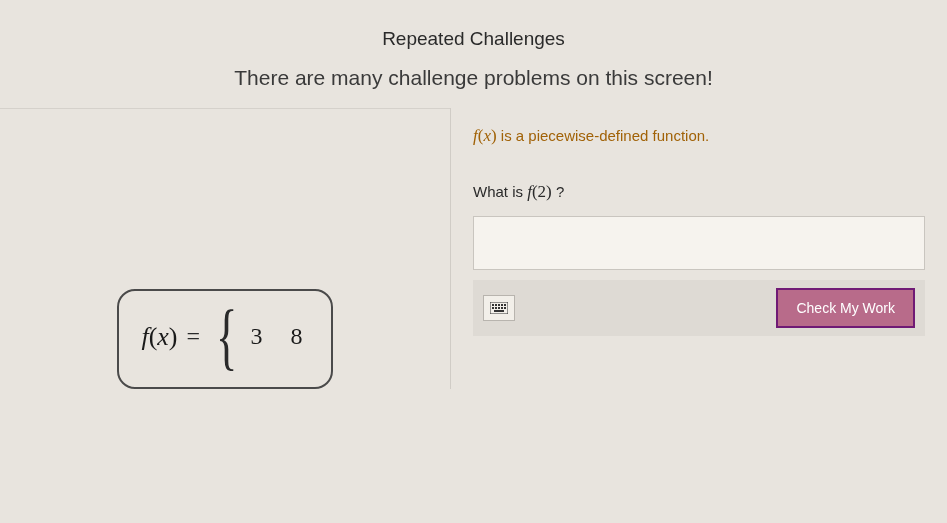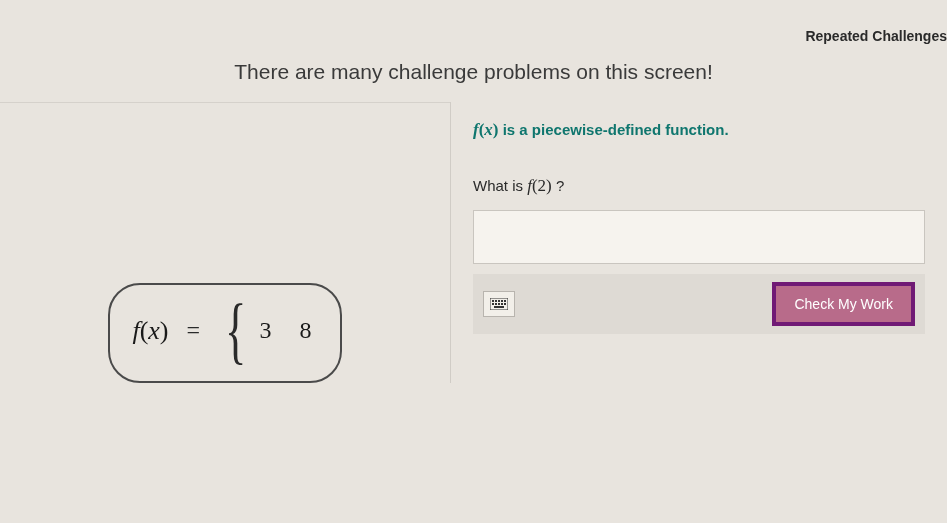--- a/index.html
+++ b/index.html
@@ -10,25 +10,24 @@
       height: 523px;
       overflow: hidden;
       color: #2a2a2a;
     }
     .header {
       text-align: center;
       padding-top: 28px;
       padding-bottom: 18px;
     }
     .title {
-      font-size: 14px;
-      font-weight: 700;
+      font-size: 19px;
+      font-weight: 400;
       color: #2a2a2a;
       margin-bottom: 16px;
-      text-align: right;
     }
     .subtitle {
       font-size: 21px;
       color: #3a3a3a;
       font-weight: 400;
     }
     .content {
       display: flex;
       width: 100%;
     }
@@ -39,25 +38,25 @@
       display: flex;
       justify-content: center;
     }
     .right-panel {
       flex: 1;
       border-left: 1px solid #d0ccc6;
       padding: 18px 22px 0 22px;
     }
     .function-box {
       border: 2px solid #4a4a4a;
-      border-radius: 32px;
+      border-radius: 18px;
       padding: 20px 28px 24px 22px;
       display: flex;
       align-items: center;
-      gap: 12px;
+      gap: 3px;
     }
     .fx-label {
       font-family: 'Times New Roman', serif;
       font-style: italic;
       font-size: 26px;
       color: #1a1a1a;
     }
     .fx-paren {
       font-style: normal;
     }
@@ -91,23 +90,22 @@
     }
     .cases .val {
       text-align: center;
     }
     .cases .cond {
       font-style: italic;
     }
     .cases .cond .op { font-style: normal; }
     .prompt-line {
       font-size: 15px;
-      color: #0f766e;
+      color: #a16207;
       margin-bottom: 36px;
-      font-weight: bold;
     }
     .math-inline {
       font-family: 'Times New Roman', serif;
       font-style: italic;
       font-size: 17px;
     }
     .math-inline .paren { font-style: normal; }
     .question-line {
       font-size: 15px;
       color: #2a2a2a;
@@ -142,21 +140,21 @@
       cursor: pointer;
     }
     .kbd-icon {
       width: 18px;
       height: 12px;
       position: relative;
     }
     .check-btn {
       background: #b86b8a;
       color: #fff;
-      border: 4px solid #701a75;
+      border: 2px solid #701a75;
       padding: 10px 18px;
       font-size: 14px;
       cursor: pointer;
       font-family: Arial, sans-serif;
     }
   </style>
 </head>
 <body>
 
 <div class="header">

